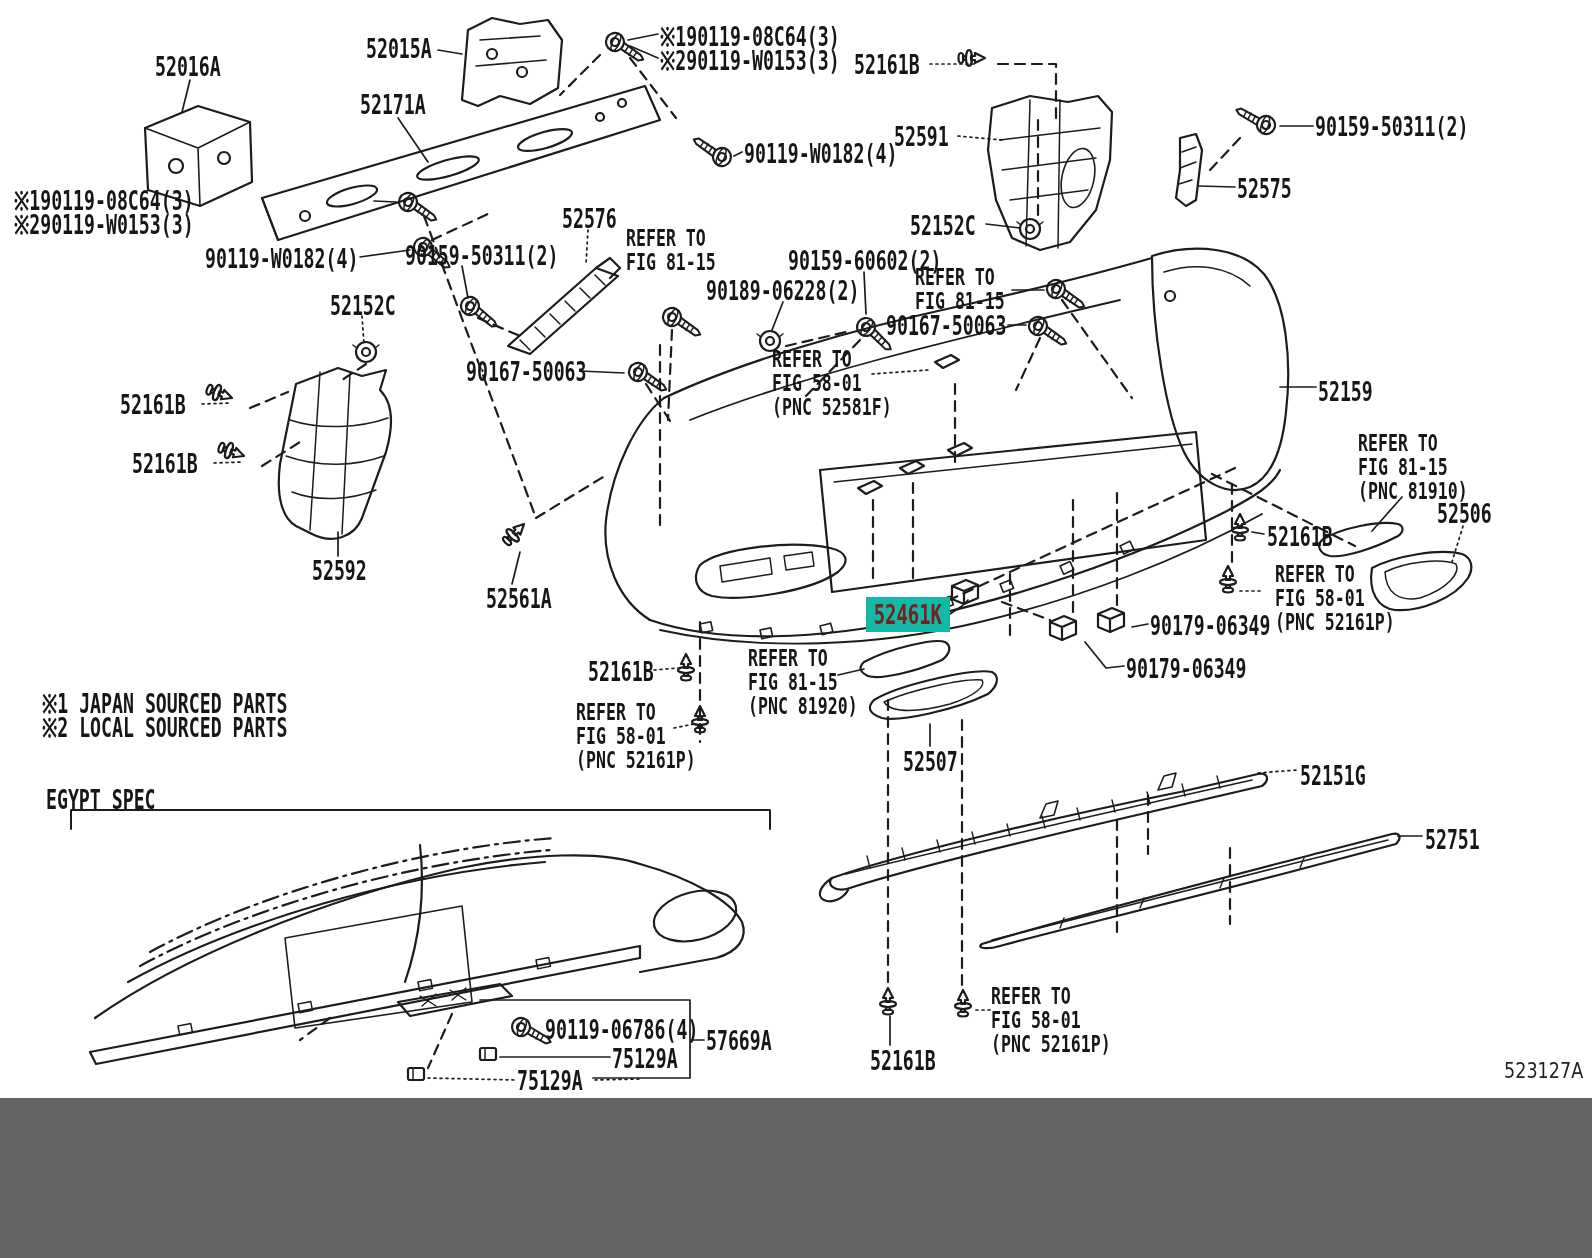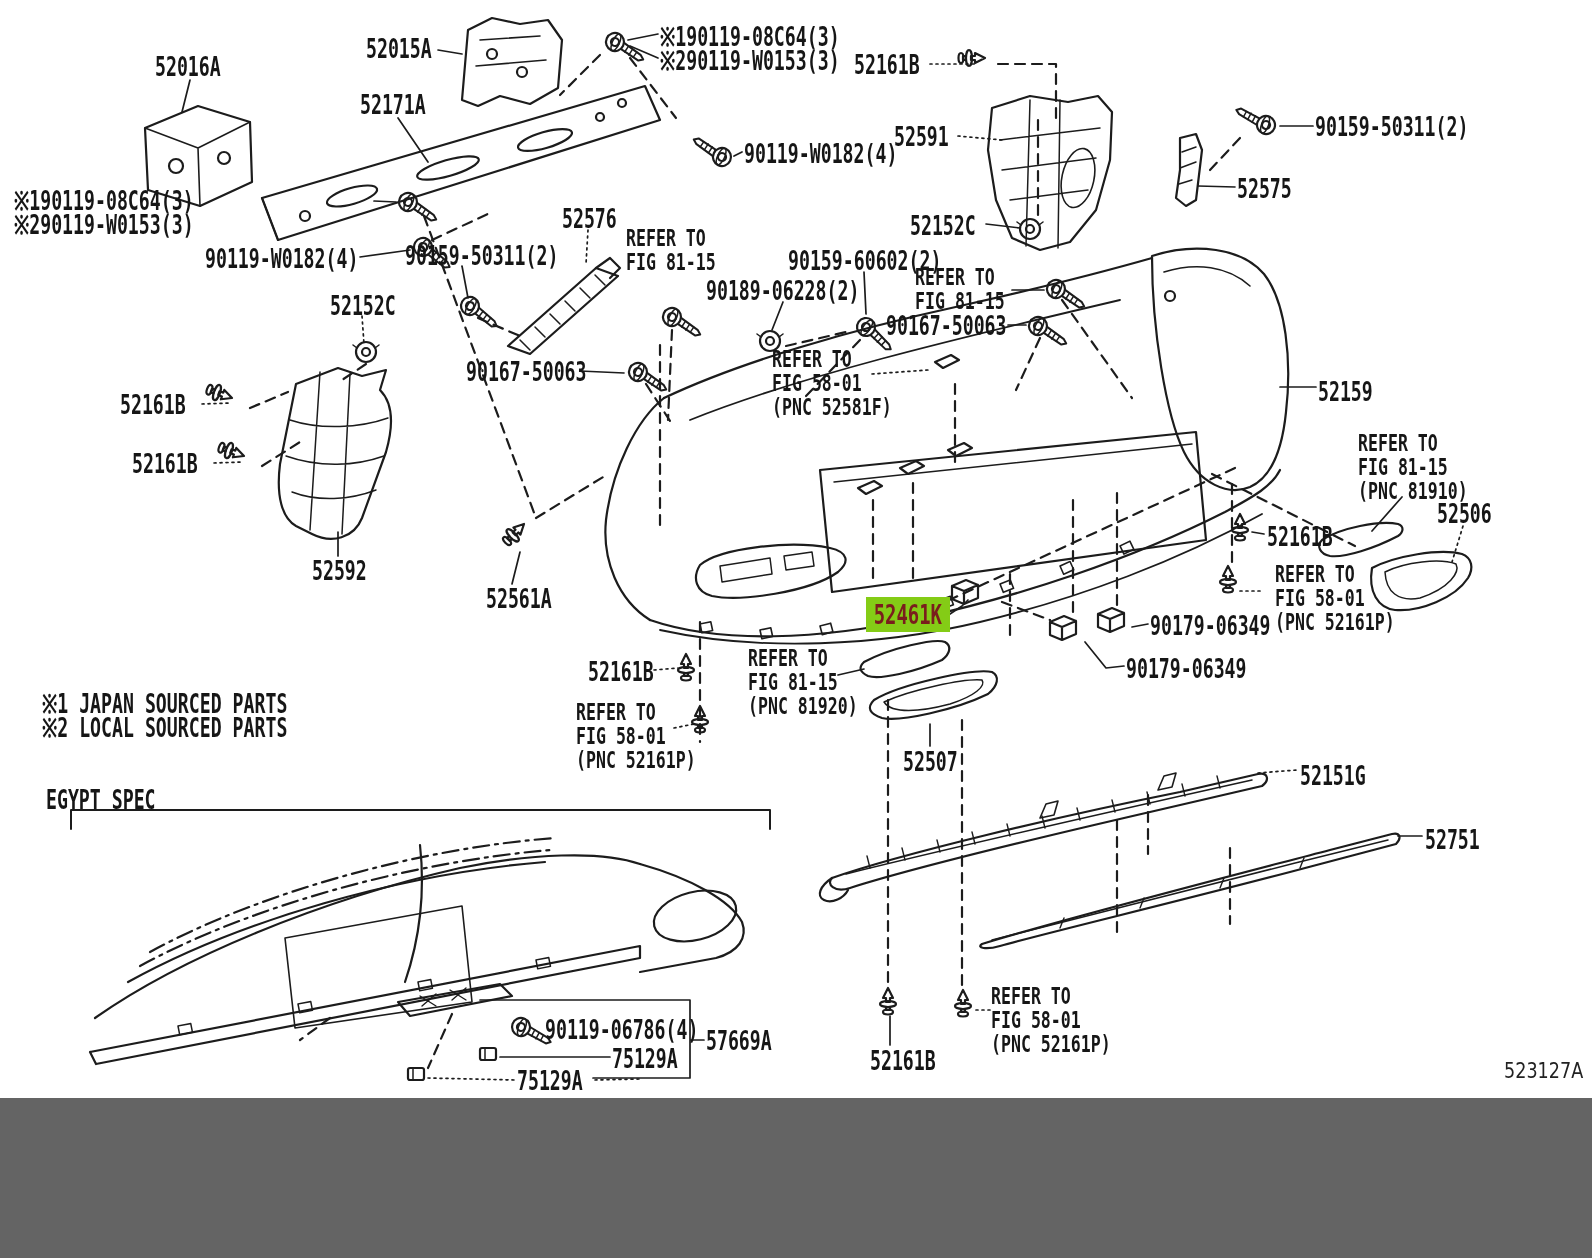--- a/index.html
+++ b/index.html
@@ -301,21 +301,21 @@
   <div class="lbl" style="left:588px;top:659px">52161B</div>
   <div class="lbl" style="left:903px;top:749px">52507</div>
   <div class="lbl" style="left:1300px;top:763px">52151G</div>
   <div class="lbl" style="left:1425px;top:827px">52751</div>
   <div class="lbl" style="left:545px;top:1017px">90119-06786(4)</div>
   <div class="lbl" style="left:706px;top:1028px">57669A</div>
   <div class="lbl" style="left:612px;top:1046px">75129A</div>
   <div class="lbl" style="left:517px;top:1068px">75129A</div>
   <div class="lbl" style="left:870px;top:1048px">52161B</div>
 
-  <div class="hl" style="background: #84cc16; color: rgb(122, 29, 29);">
+  <div class="hl" style="background: #14b8a6; color: rgb(122, 29, 29);">
     <span>52461K</span>
   </div>
 
   <div class="ref" style="left:626px;top:226px">
     <div>REFER TO</div>
       <div>FIG 81-15</div>
   </div>
   <div class="ref" style="left:915px;top:265px">
     <div>REFER TO</div>
       <div>FIG 81-15</div>

